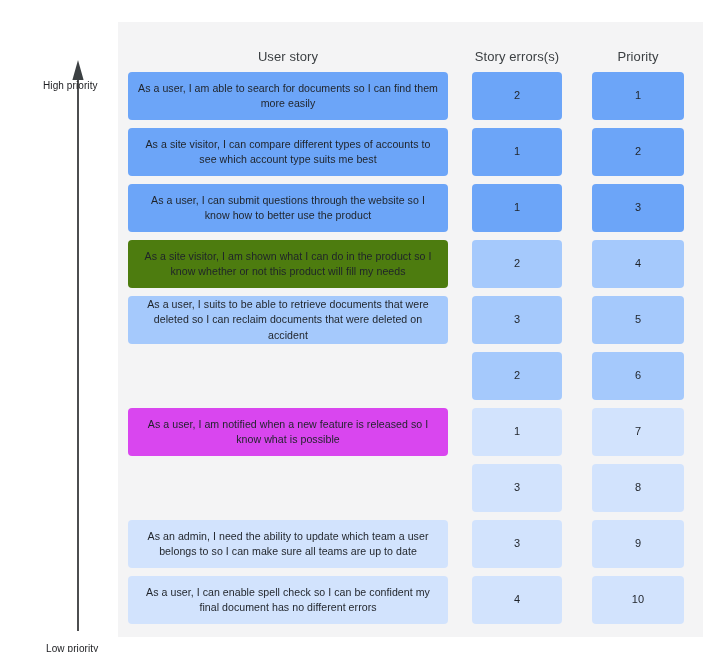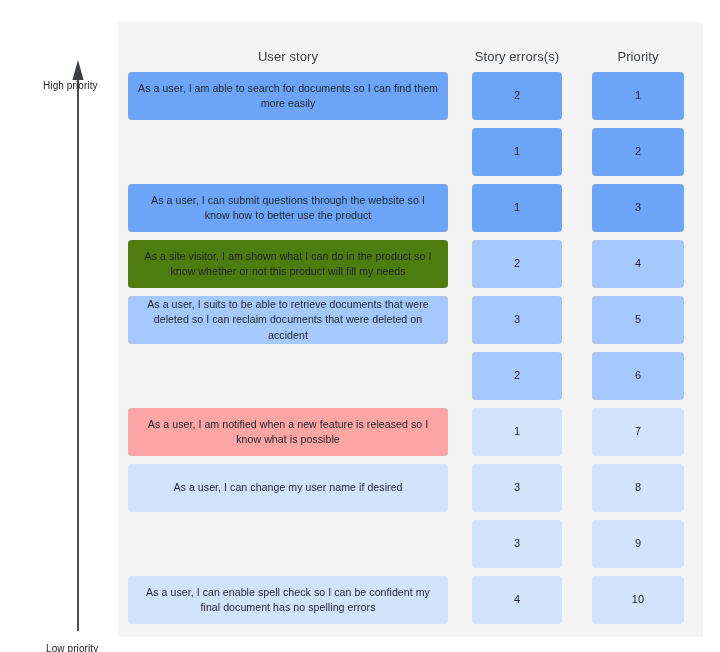--- a/index.html
+++ b/index.html
@@ -138,20 +138,21 @@
         <div class="row">
           <div class="card story" style="background: rgb(108, 165, 248);">As a user, I am able to search for documents so I can find them more easily</div>
           <div class="card points" style="background: rgb(108, 165, 248);">
             <span>2</span>
           </div>
           <div class="card priority" style="background: rgb(108, 165, 248);">
             <span>1</span>
           </div>
         </div>
         <div class="row">
+          <div class="card story" style="background: rgb(108, 165, 248);">As a site visitor, I can compare different types of accounts to see which account type suits me best</div>
           <div class="card points" style="background: rgb(108, 165, 248);">
             <span>1</span>
           </div>
           <div class="card priority" style="background: rgb(108, 165, 248);">
             <span>2</span>
           </div>
         </div>
         <div class="row">
           <div class="card story" style="background: rgb(108, 165, 248);">As a user, I can submit questions through the website so I know how to better use the product</div>
           <div class="card points" style="background: rgb(108, 165, 248);">
@@ -181,47 +182,47 @@
         </div>
         <div class="row">
           <div class="card points" style="background: rgb(165, 201, 252);">
             <span>2</span>
           </div>
           <div class="card priority" style="background: rgb(165, 201, 252);">
             <span>6</span>
           </div>
         </div>
         <div class="row">
-          <div class="card story" style="background: #fca5a5;">As a user, I am notified when a new feature is released so I know what is possible</div>
+          <div class="card story" style="background: #d946ef;">As a user, I am notified when a new feature is released so I know what is possible</div>
           <div class="card points" style="background: rgb(210, 227, 253);">
             <span>1</span>
           </div>
           <div class="card priority" style="background: rgb(210, 227, 253);">
             <span>7</span>
           </div>
         </div>
         <div class="row">
-          <div class="card story" style="background: rgb(210, 227, 253);">As a user, I can change my user name if desired</div>
           <div class="card points" style="background: rgb(210, 227, 253);">
             <span>3</span>
           </div>
           <div class="card priority" style="background: rgb(210, 227, 253);">
             <span>8</span>
           </div>
         </div>
         <div class="row">
+          <div class="card story" style="background: rgb(210, 227, 253);">As an admin, I need the ability to update which team a user belongs to so I can make sure all teams are up to date</div>
           <div class="card points" style="background: rgb(210, 227, 253);">
             <span>3</span>
           </div>
           <div class="card priority" style="background: rgb(210, 227, 253);">
             <span>9</span>
           </div>
         </div>
         <div class="row">
-          <div class="card story" style="background: rgb(210, 227, 253);">As a user, I can enable spell check so I can be confident my final document has no spelling errors</div>
+          <div class="card story" style="background: rgb(210, 227, 253);">As a user, I can enable spell check so I can be confident my final document has no different errors</div>
           <div class="card points" style="background: rgb(210, 227, 253);">
             <span>4</span>
           </div>
           <div class="card priority" style="background: rgb(210, 227, 253);">
             <span>10</span>
           </div>
         </div>
       </div>
 
   </div>

